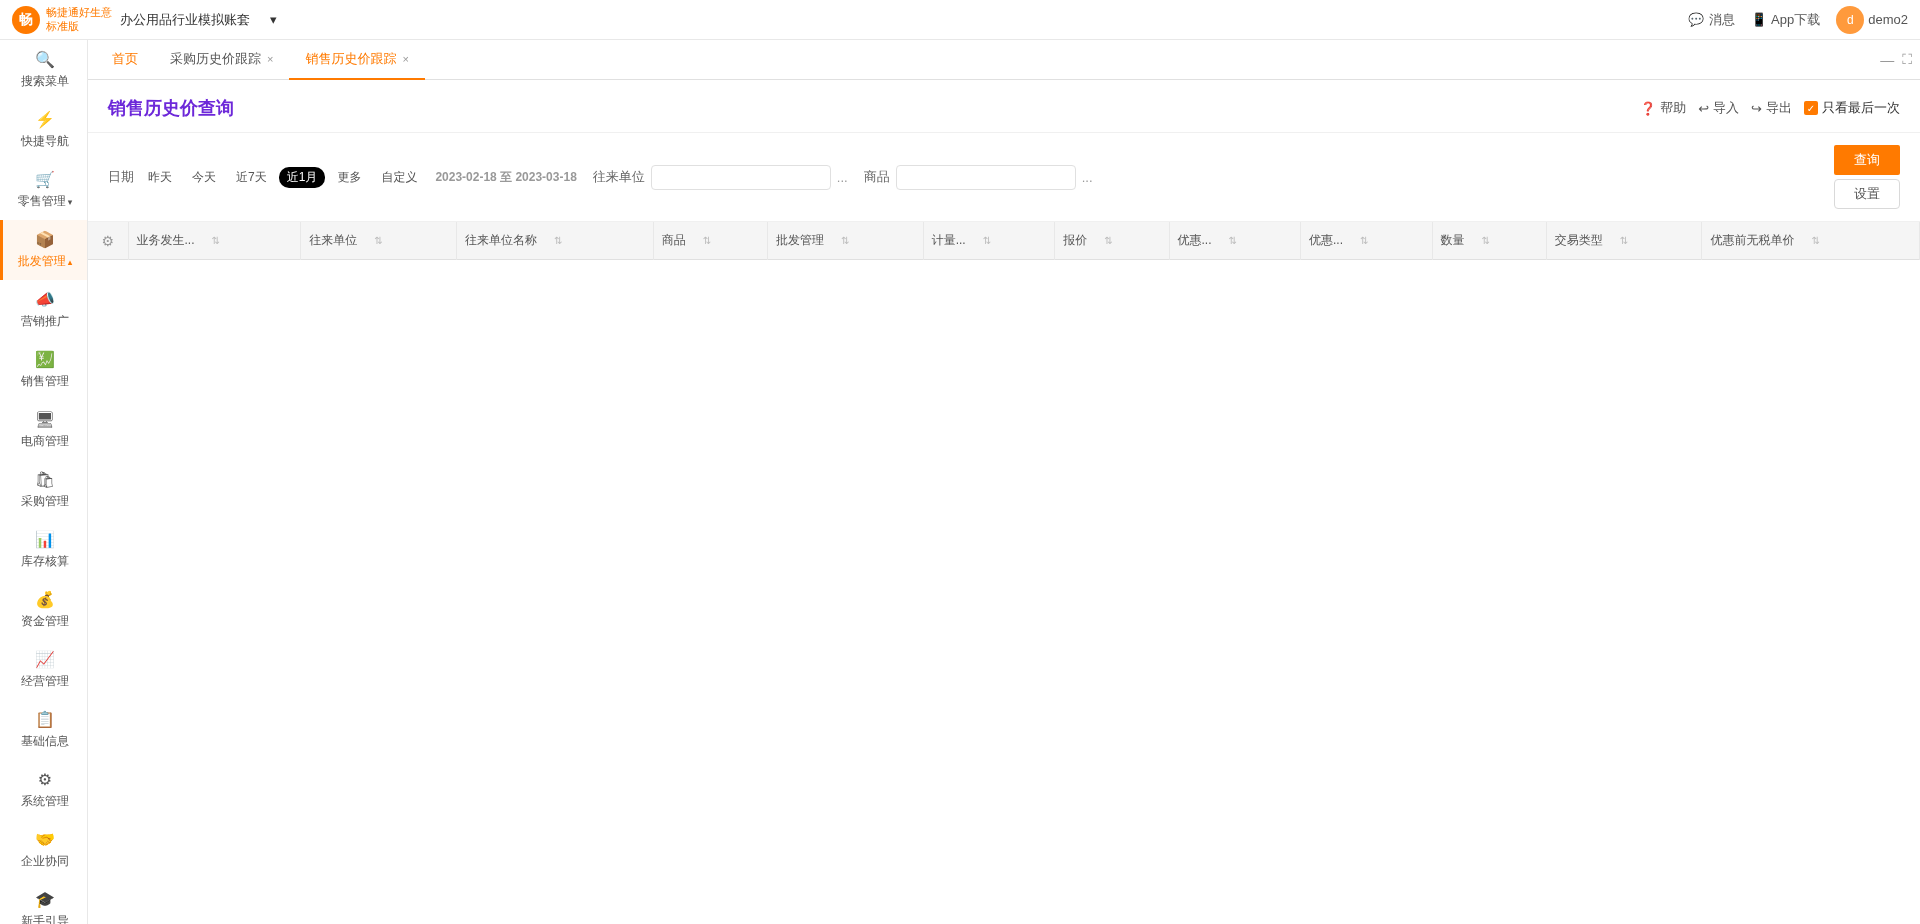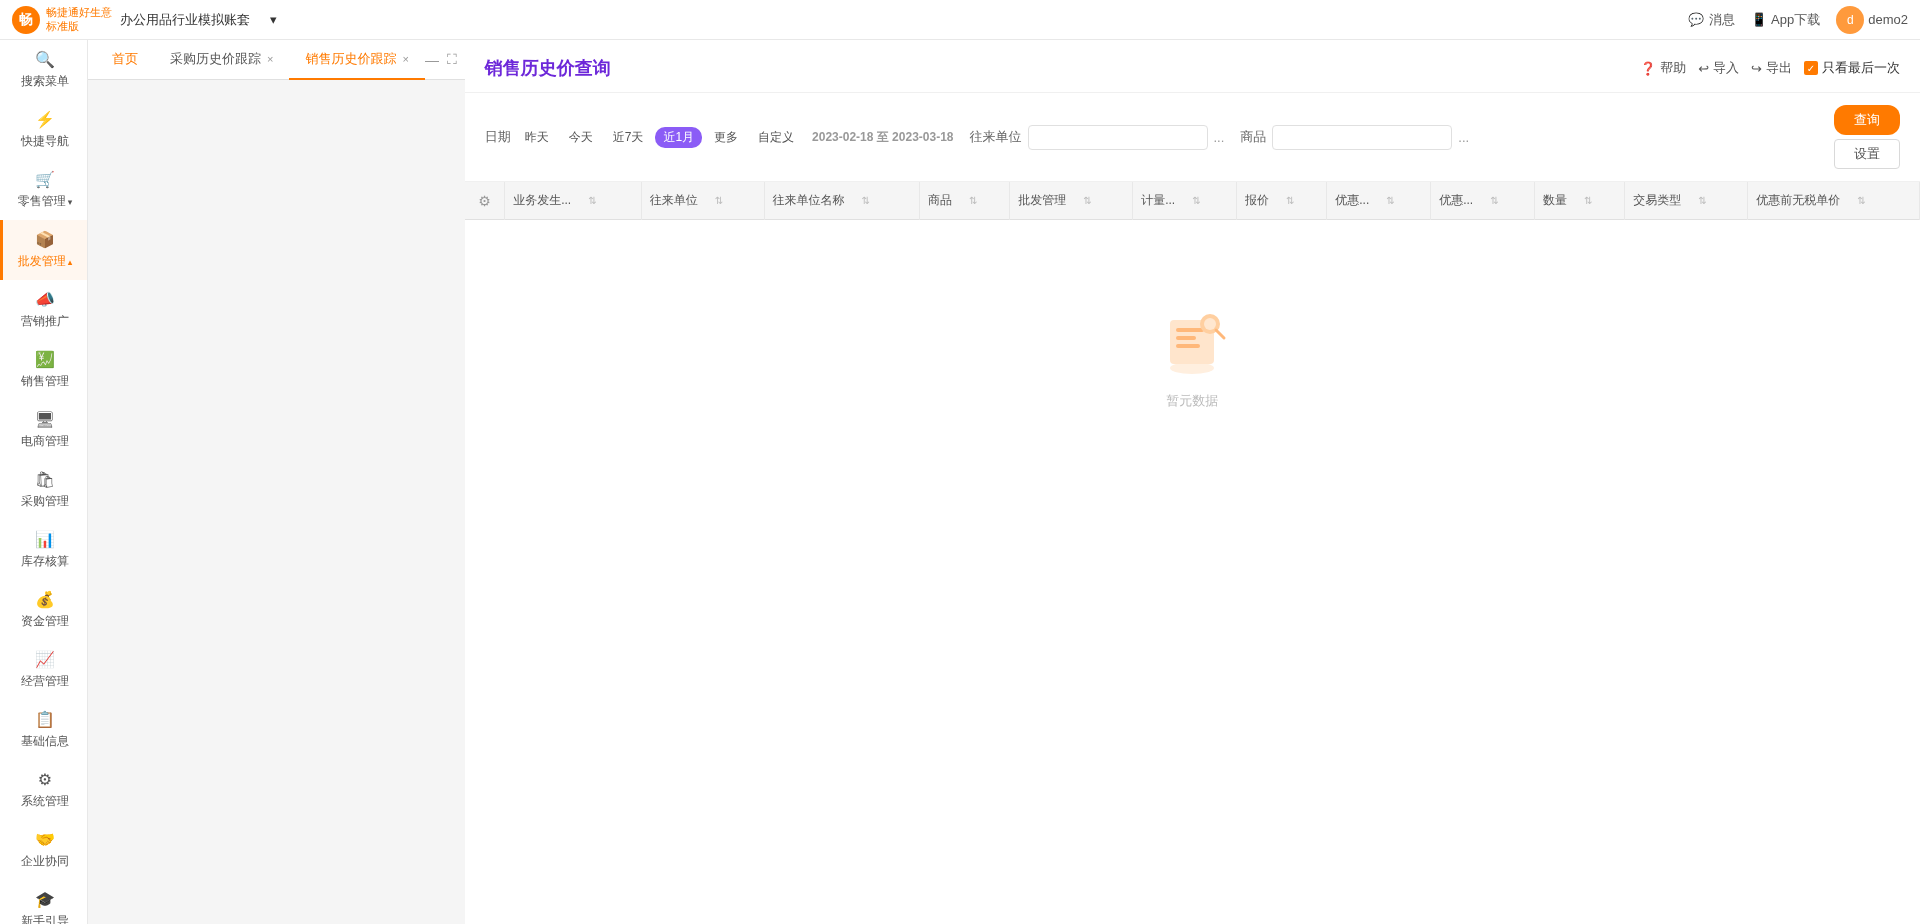--- a/index.html
+++ b/index.html
@@ -114,21 +114,21 @@
     }
     .sidebar-item-row {
       display: flex;
       align-items: center;
     }
 
     
     .content-area {
       flex: 1;
       display: flex;
-      flex-direction: row;
+      flex-direction: column;
       overflow: hidden;
       background: #f5f5f5;
     }
 
     
     .tab-bar {
       display: flex;
       align-items: center;
       background: #fff;
       border-bottom: 1px solid #e0e0e0;
@@ -232,21 +232,21 @@
     .date-btn {
       padding: 2px 8px;
       border-radius: 3px;
       font-size: 12px;
       cursor: pointer;
       color: #555;
       border: none;
       background: transparent;
     }
     .date-btn.active {
-      background: #8b5cf6;
+      background: #000000;
       color: white;
       border-radius: 10px;
     }
     .date-range-text {
       font-size: 12px;
       color: #999;
       margin-left: 4px;
       font-weight: bold;
     }
     .filter-input-group {
@@ -265,21 +265,21 @@
     }
     .ellipsis-btn {
       color: #999;
       cursor: pointer;
       font-size: 13px;
     }
     .query-btn {
       background: #ff7a00;
       color: white;
       border: none;
-      border-radius: 12px;
+      border-radius: 2px;
       padding: 6px 20px;
       font-size: 13px;
       cursor: pointer;
       white-space: nowrap;
     }
     .settings-btn {
       background: #fff;
       color: #555;
       border: 1px solid #d9d9d9;
       border-radius: 4px;
@@ -625,30 +625,17 @@
                   <span>优惠前无税单价</span>
                   <span class="sort-icon">⇅</span>
                 </div>
               </th>
             </tr>
           </thead>
           <tbody id="table-body">
           </tbody>
         </table>
 
-        <div class="empty-state">
-          <svg class="empty-icon" viewBox="0 0 80 80" fill="none" xmlns="http://www.w3.org/2000/svg">
-            <ellipse cx="40" cy="68" rx="22" ry="6" fill="#ffe0c0" opacity="0.5"></ellipse>
-            <rect x="18" y="20" width="44" height="44" rx="4" fill="#ffe5cc"></rect>
-            <rect x="24" y="28" width="28" height="4" rx="2" fill="#ffb87a"></rect>
-            <rect x="24" y="36" width="20" height="4" rx="2" fill="#ffb87a"></rect>
-            <rect x="24" y="44" width="24" height="4" rx="2" fill="#ffb87a"></rect>
-            <circle cx="58" cy="24" r="10" fill="#ffcfa0"></circle>
-            <circle cx="58" cy="24" r="6" fill="#fff" opacity="0.5"></circle>
-            <line x1="64" y1="30" x2="72" y2="38" stroke="#ffb87a" stroke-width="3" stroke-linecap="round"></line>
-          </svg>
-          <span class="empty-text">暂元数据</span>
-        </div>
       </div>
 
     </div>
   </div>
 </div>
 
 </body></html>

